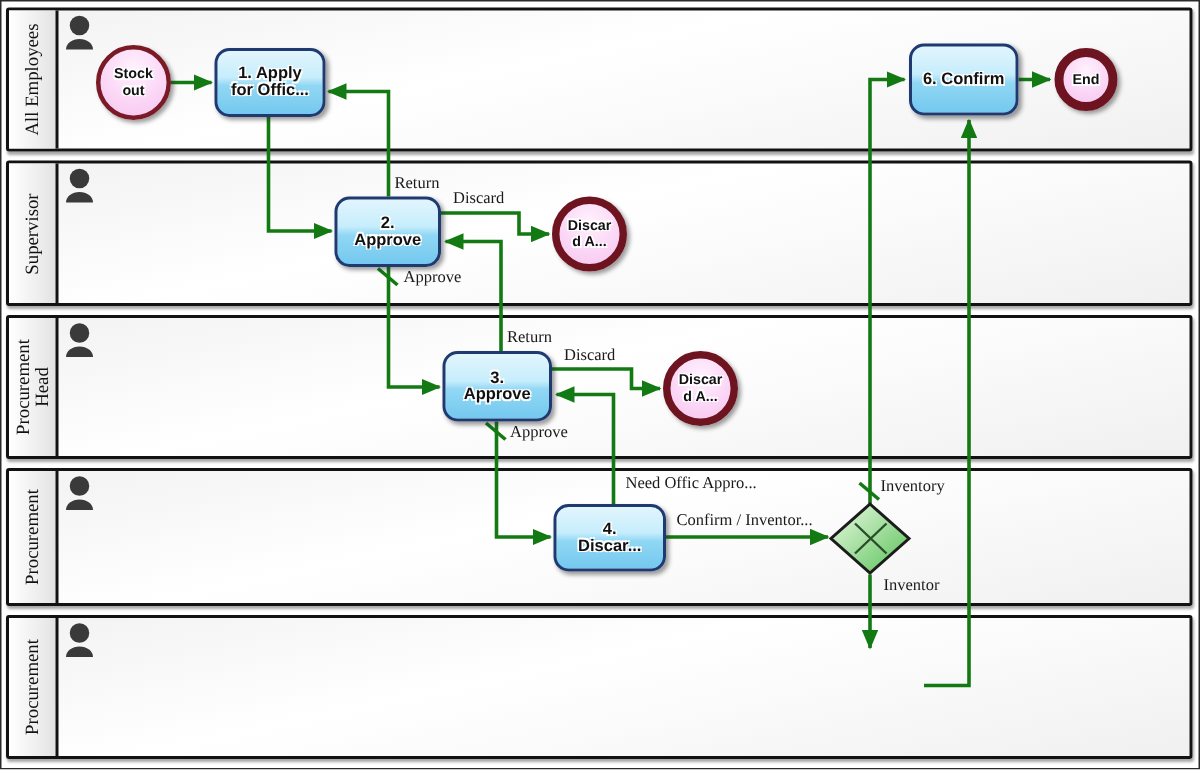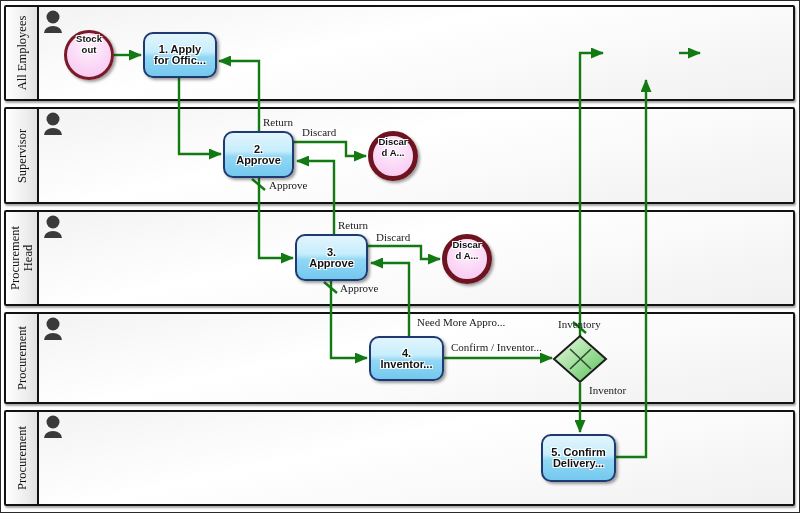--- a/index.html
+++ b/index.html
@@ -34,21 +34,21 @@
     background:linear-gradient(180deg,#e2f5fd 0%,#c6edfc 42%,#91d7f4 55%,#74c8ef 100%);
     box-shadow:2px 2px 3px rgba(40,40,40,0.45);
     display:flex;flex-direction:column;align-items:center;justify-content:center;
     font-size:11px;font-weight:bold;color:#111;line-height:11px;text-align:center;
     text-shadow:-1px -1px 0 #fff,1px -1px 0 #fff,-1px 1px 0 #fff,1px 1px 0 #fff;
   }
   .event{
     position:absolute;box-sizing:border-box;z-index:3;border-radius:50%;
     background:radial-gradient(circle at 50% 30%,#fff2fd 0%,#fbd7f6 55%,#f6c4ef 100%);
     box-shadow:2px 2px 3px rgba(40,40,40,0.45);
-    display:flex;flex-direction:column;align-items:center;
+    display:flex;flex-direction:column;align-items:center;justify-content:center;
     font-size:9.5px;font-weight:bold;color:#111;line-height:11px;text-align:center;
     text-shadow:-1px -1px 0 #fff,1px -1px 0 #fff,-1px 1px 0 #fff,1px 1px 0 #fff;
   }
   .ev-start{border:3px solid #7a1a26;}
   .ev-mid{border:5px solid #6e1420;}
   .ev-end{border:6px solid #6e1420;}
   .gw{position:absolute;z-index:3;overflow:visible;}
   
   #wires{position:absolute;left:0;top:0;z-index:2;}
   .flabel{
@@ -140,58 +140,60 @@
     <span>out</span>
   </div>
   <div class="event ev-mid" style="left:367px;top:130px;width:50px;height:50px">
     <span>Discar</span>
     <span>d A...</span>
   </div>
   <div class="event ev-mid" style="left:441px;top:233px;width:50px;height:50px">
     <span>Discar</span>
     <span>d A...</span>
   </div>
+  <div class="event ev-end" style="left:702px;top:31px;width:42px;height:42px">
+    <span>End</span>
+  </div>
 
   <div class="task" style="left:142px;top:31px;width:74px;height:46px">
     <span>1. Apply</span>
     <span>for Offic...</span>
   </div>
   <div class="task" style="left:222px;top:130px;width:71px;height:47px">
     <span>2.</span>
     <span>Approve</span>
   </div>
   <div class="task" style="left:294px;top:233px;width:73px;height:47px">
     <span>3.</span>
     <span>Approve</span>
   </div>
   <div class="task" style="left:368px;top:335px;width:75px;height:45px">
     <span>4.</span>
-    <span>Inventor...</span>
+    <span>Discar...</span>
   </div>
-  <div class="task" style="left:540px;top:433px;width:75px;height:48px">
-    <span>5. Confirm</span>
-    <span>Delivery...</span>
+  <div class="task" style="left:605px;top:28px;width:73px;height:48px">
+    <span>6. Confirm</span>
   </div>
 
   <svg class="gw" style="left:552px;top:334px" width="54" height="48">
     <defs>
       <linearGradient id="gwg" x1="0" y1="0" x2="1" y2="1">
         <stop offset="0" stop-color="#eefbe6"></stop>
         <stop offset="1" stop-color="#56c156"></stop>
       </linearGradient>
     </defs>
     <polygon points="27,1 53,24 27,47 1,24" fill="url(#gwg)" stroke="#1c1c1c" stroke-width="2"></polygon>
     <line x1="17" y1="14" x2="38" y2="34" stroke="#2a4d2a" stroke-width="1.6"></line>
     <line x1="38" y1="14" x2="17" y2="34" stroke="#2a4d2a" stroke-width="1.6"></line>
   </svg>
 
   <span class="flabel" style="left:262px;top:115px">Return</span>
   <span class="flabel" style="left:301px;top:125px">Discard</span>
   <span class="flabel" style="left:268px;top:178px">Approve</span>
   <span class="flabel" style="left:337px;top:218px">Return</span>
   <span class="flabel" style="left:375px;top:230px">Discard</span>
   <span class="flabel" style="left:339px;top:281px">Approve</span>
-  <span class="flabel" style="left:416px;top:315px">Need More Appro...</span>
+  <span class="flabel" style="left:416px;top:315px">Need Offic Appro...</span>
   <span class="flabel" style="left:450px;top:340px">Confirm / Inventor...</span>
-  <span class="flabel" style="left:557px;top:317px">Inventory</span>
+  <span class="flabel" style="left:586px;top:317px">Inventory</span>
   <span class="flabel" style="left:588px;top:383px">Inventor</span>
 
 </div>
 
 </body></html>

